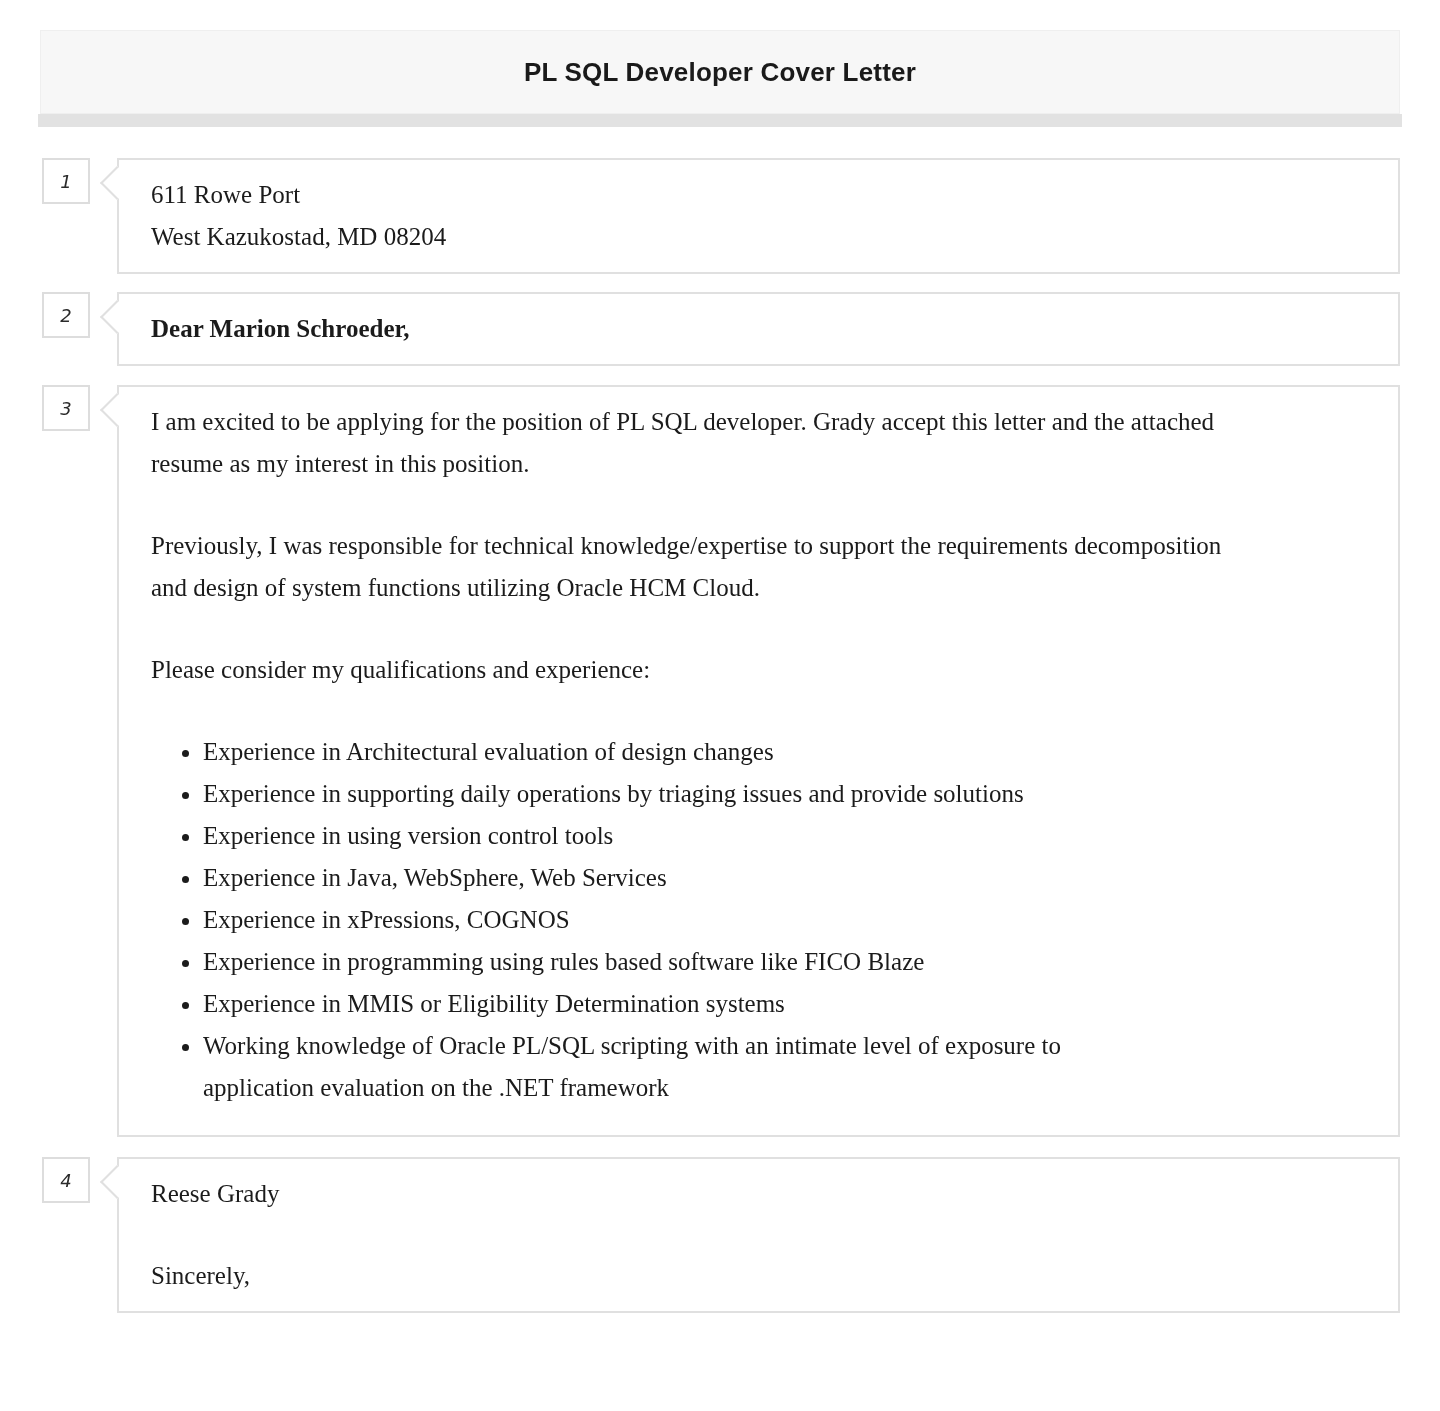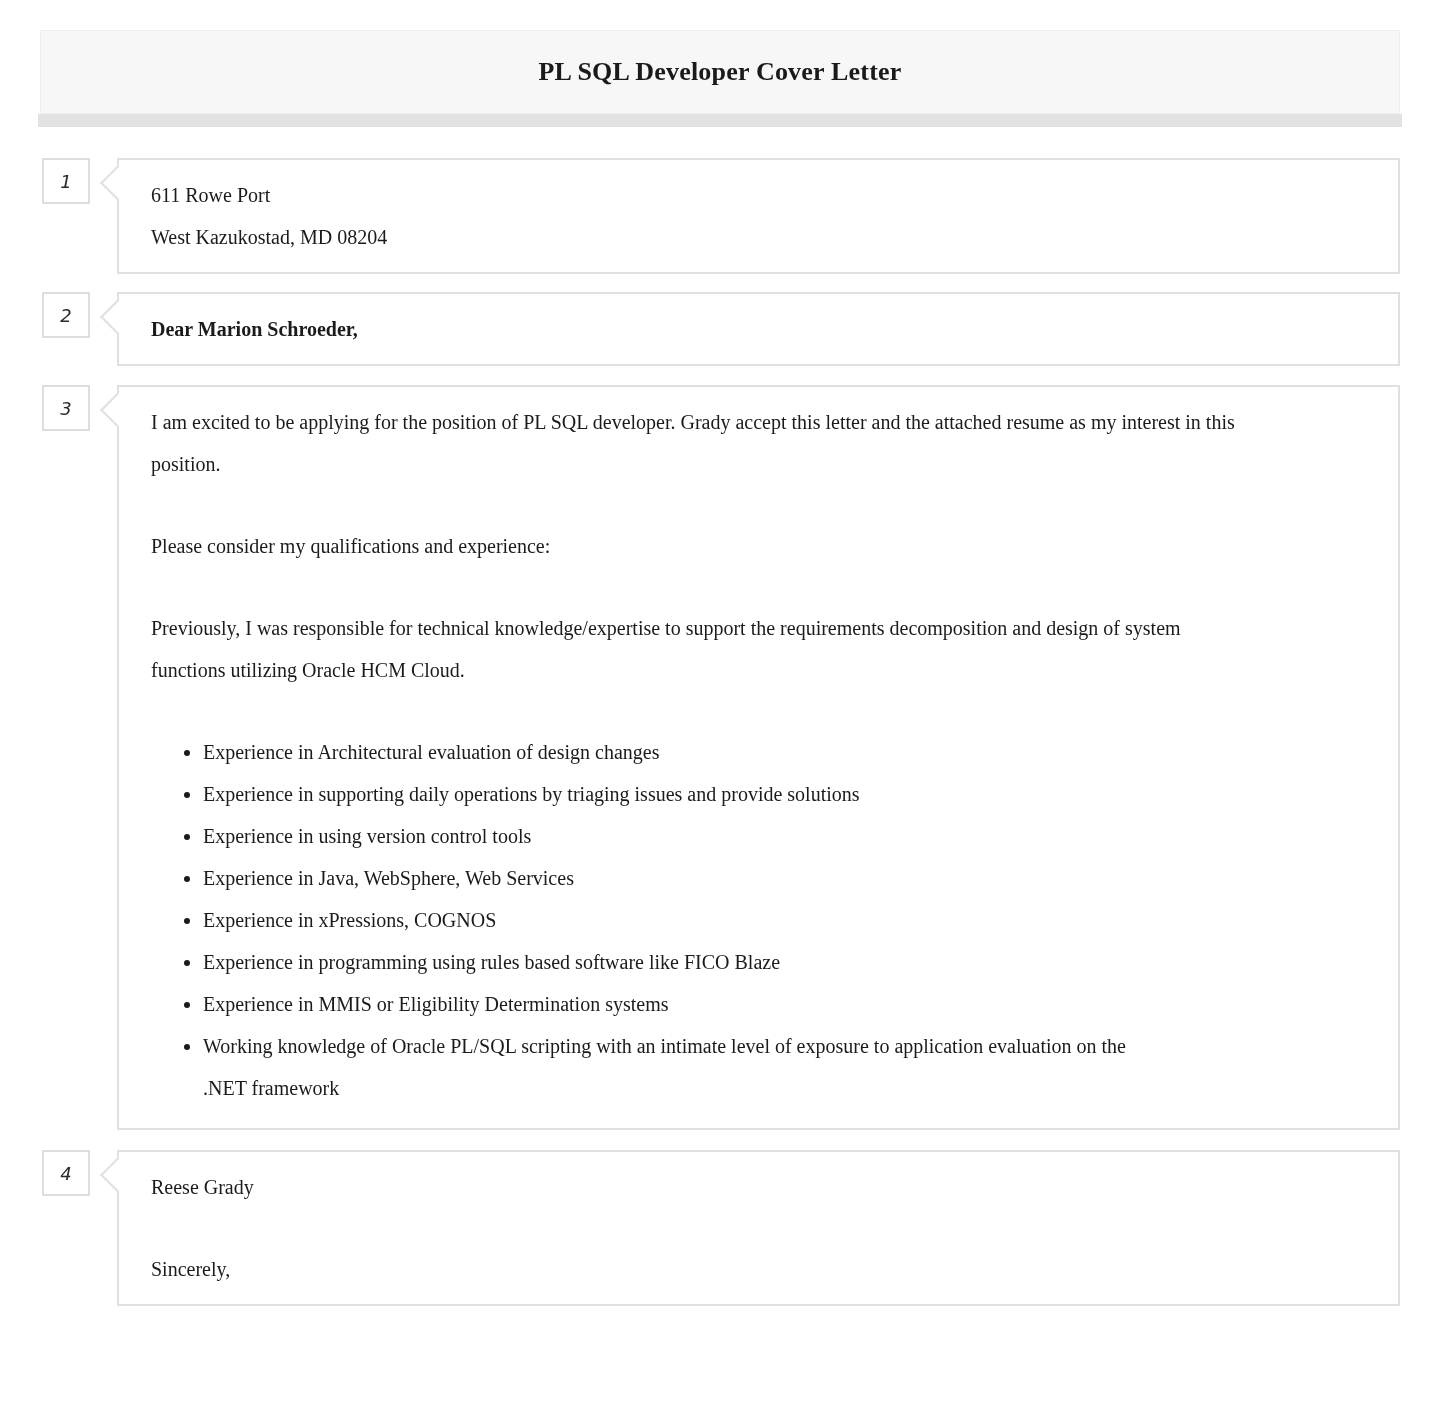--- a/index.html
+++ b/index.html
@@ -21,21 +21,21 @@
     margin: 30px 40px 0;
     height: 84px;
     background: #f7f7f7;
     border: 1px solid #efefef;
     display: flex;
     align-items: center;
     justify-content: center;
   }
   .doc-title {
     margin: 0;
-    font-family: Liberation Serif, serif;
+    font-family: Liberation Sans, sans-serif;
     font-size: 26px;
     font-weight: 700;
     color: #1a1a1a;
     letter-spacing: 0.2px;
   }
   .doc-header-strip {
     margin: 0 38px;
     height: 13px;
     background: #e2e2e2;
   }
@@ -63,42 +63,42 @@
     font-size: 18px;
     color: #2b2b2b;
   }
 
   .box {
     position: relative;
     flex: 1;
     border: 2px solid #e0e0e0;
     background: #ffffff;
     padding: 14px 32px;
-    font-size: 20px;
+    font-size: 25px;
     line-height: 42px;
   }
   .notch {
     position: absolute;
     left: -14px;
     top: 11px;
     width: 24px;
     height: 24px;
     background: #ffffff;
     border-left: 2px solid #e0e0e0;
     border-bottom: 2px solid #e0e0e0;
     transform: rotate(45deg);
   }
 
   .box p { margin: 0; max-width: 1100px; }
   .box p + p, .box ul + p { margin-top: 40px; }
   .box .address-line { margin: 0; }
   .bold { font-weight: 700; }
 
   .box ul {
-    margin: 40px 0 5px;
+    margin: 40px 0 12px;
     padding-left: 52px;
     list-style: disc;
   }
   .box li { max-width: 950px; }
 </style>
 </head>
 <body>
 
 <div class="page">
 
@@ -130,22 +130,22 @@
       </div>
     </div>
 
     <div class="row row-3">
       <div class="num-badge">
         <span>3</span>
       </div>
       <div class="box">
         <span class="notch"></span>
         <p>I am excited to be applying for the position of PL SQL developer. Grady accept this letter and the attached resume as my interest in this position.</p>
+        <p>Previously, I was responsible for technical knowledge/expertise to support the requirements decomposition and design of system functions utilizing Oracle HCM Cloud.</p>
         <p>Please consider my qualifications and experience:</p>
-        <p>Previously, I was responsible for technical knowledge/expertise to support the requirements decomposition and design of system functions utilizing Oracle HCM Cloud.</p>
         <ul>
             <li>Experience in Architectural evaluation of design changes</li>
             <li>Experience in supporting daily operations by triaging issues and provide solutions</li>
             <li>Experience in using version control tools</li>
             <li>Experience in Java, WebSphere, Web Services</li>
             <li>Experience in xPressions, COGNOS</li>
             <li>Experience in programming using rules based software like FICO Blaze</li>
             <li>Experience in MMIS or Eligibility Determination systems</li>
             <li>Working knowledge of Oracle PL/SQL scripting with an intimate level of exposure to application evaluation on the .NET framework</li>
           </ul>

